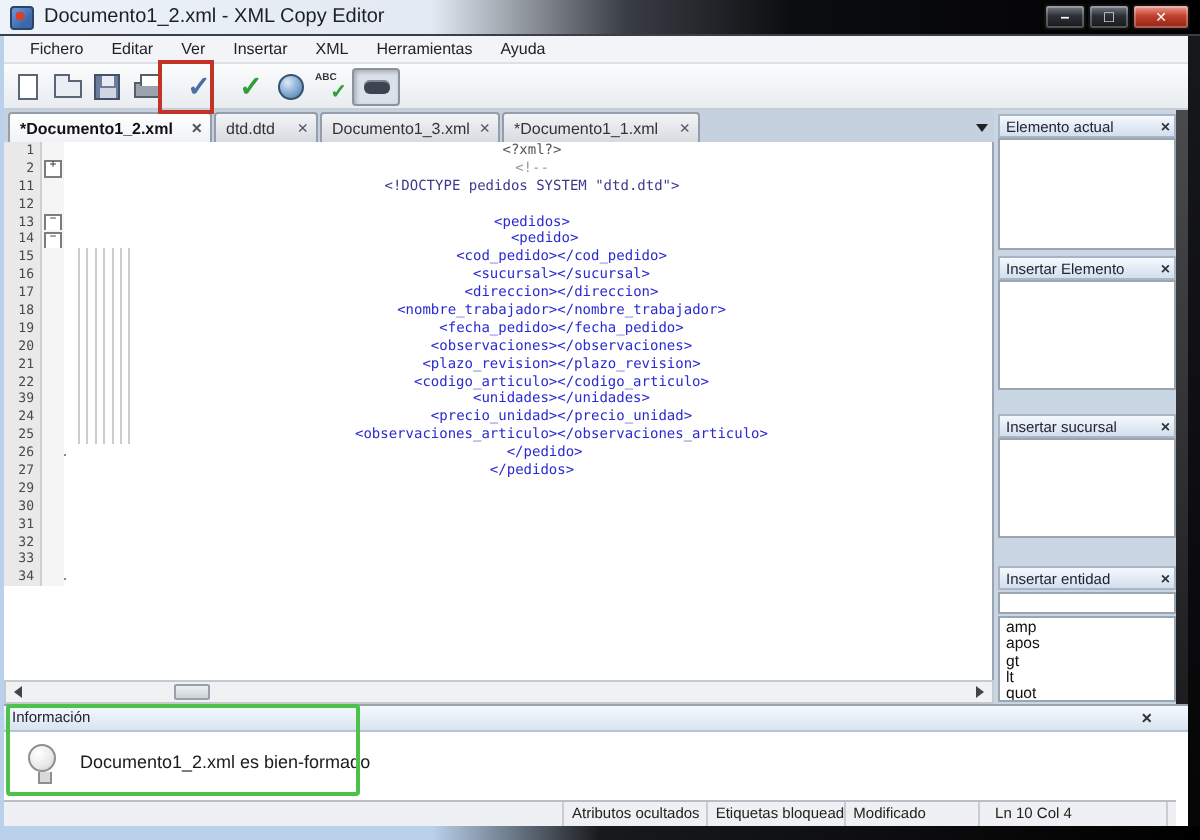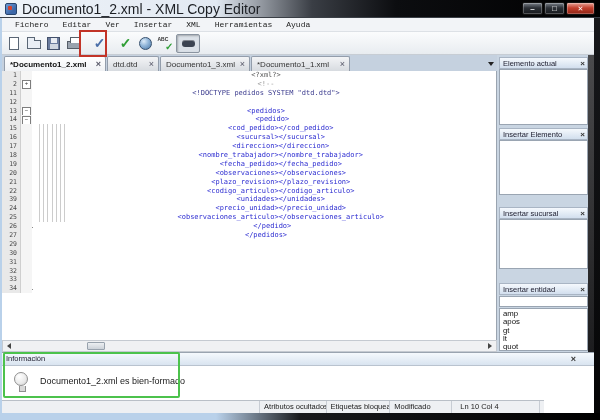--- a/index.html
+++ b/index.html
@@ -9,37 +9,37 @@
 
   
   .titlebar { position:absolute; left:0; top:0; width:600px; height:18px;
     background:linear-gradient(90deg,#eef3f9 0%,#e2e9f2 36%,#3a3e45 52%,#0c0d10 66%,#000 100%);
     border-bottom:1px solid #3a3f46; }
   .app-icon { position:absolute; left:5px; top:3px; width:12px; height:12px;
     background:linear-gradient(135deg,#6f9bd6 0%,#3c67a8 70%); border:1px solid #28456e; border-radius:2px; }
   .app-icon::after { content:""; position:absolute; left:2px; top:2px; width:4px; height:4px;
     background:#d6402c; border-radius:1px; }
   .title-text { position:absolute; left:22px; top:0; height:18px; line-height:18px;
-    font-size:14px; color:#1c1f24; white-space:nowrap; }
+    font-size:10px; color:#1c1f24; white-space:nowrap; }
   .caption { position:absolute; right:5px; top:2px; display:flex; }
   .cap-btn { width:21px; height:13px; margin-left:1px; border:1px solid #111;
     border-radius:2px; background:linear-gradient(#7a8089,#2c3036 45%,#16181c);
     position:relative; box-shadow:inset 0 0 0 1px rgba(255,255,255,.25); }
   .cap-btn.close { width:29px; background:linear-gradient(#e8a296,#c3402e 45%,#8f2415); }
   .cap-btn .glyph { position:absolute; left:0; right:0; top:0; bottom:0;
     color:#fff; font-size:8px; line-height:12px; text-align:center; }
   .cap-btn.min .glyph::before { content:"–"; font-weight:bold; }
   .cap-btn.max .glyph::before { content:"□"; }
   .cap-btn.close .glyph::before { content:"✕"; font-size:7px; }
 
   
   .menubar { position:absolute; left:2px; top:18px; width:592px; height:14px;
     background:#f2f4f7; display:flex; align-items:center; padding-left:6px;
     border-bottom:1px solid #dde1e6; }
-  .menu-item { font-size:8px; color:#222; padding:0 7px; height:14px; line-height:14px; white-space:nowrap;font-family:Liberation Mono, monospace; }
+  .menu-item { font-size:8px; color:#222; padding:0 7px; height:14px; line-height:14px; white-space:nowrap; }
 
   
   .toolbar { position:absolute; left:2px; top:32px; width:592px; height:23px;
     background:linear-gradient(#fbfcfd,#e8ecf0); border-bottom:1px solid #c7cdd4;
     display:flex; align-items:center; padding-left:2px; }
   .tb-btn { width:19px; height:19px; position:relative; margin-right:1px;
     display:flex; align-items:center; justify-content:center; }
   .tb-btn.gap { margin-left:6px; }
   .tb-btn.pressed { background:#dbe1e8; border:1px solid #8a94a0;
     box-shadow:inset 1px 1px 2px rgba(0,0,0,.25); border-radius:2px; width:24px; }
@@ -145,21 +145,21 @@
   .info-x { position:absolute; right:18px; top:0; font-size:9px; color:#333; line-height:12px; }
   .info-x::before { content:"×"; font-weight:bold; }
   .bulb { position:absolute; left:12px; top:19px; width:14px; height:14px; border-radius:50%;
     background:radial-gradient(circle at 35% 30%,#ffffff 0%,#e9e9e9 60%,#c9c9c9 100%);
     border:1px solid #8f8f8f; }
   .bulb::after { content:""; position:absolute; left:4px; top:13px; width:5px; height:5px;
     background:#d9d9d9; border:1px solid #8f8f8f; border-top:none; }
   .info-msg { position:absolute; left:38px; top:23px; font-size:9px; color:#1a1a1a; white-space:nowrap; }
 
   
-  .statusbar { position:absolute; left:0; top:400px; width:544px; height:13px;
+  .statusbar { position:absolute; left:0; top:400px; width:588px; height:13px;
     background:#eef0f3; border-top:1px solid #b9bfc7; display:flex; }
   .sb-cell { height:100%; border-right:1px solid #c8cdd4; font-size:7.5px; color:#222;
     line-height:12px; padding-left:4px; white-space:nowrap; overflow:hidden; }
   .sb0 { width:287px; } .sb1 { width:73px; } .sb2 { width:70px; } .sb3 { width:68px; }
   .sb4 { width:96px; padding-left:8px; } 
   .sb-grip { flex:1; position:relative; border-right:none; }
 
   
   .left-edge { position:absolute; left:0; top:18px; width:2px; height:395px; background:#b9d1ea; }
   .right-edge { position:absolute; left:594px; top:18px; width:6px; height:395px;

